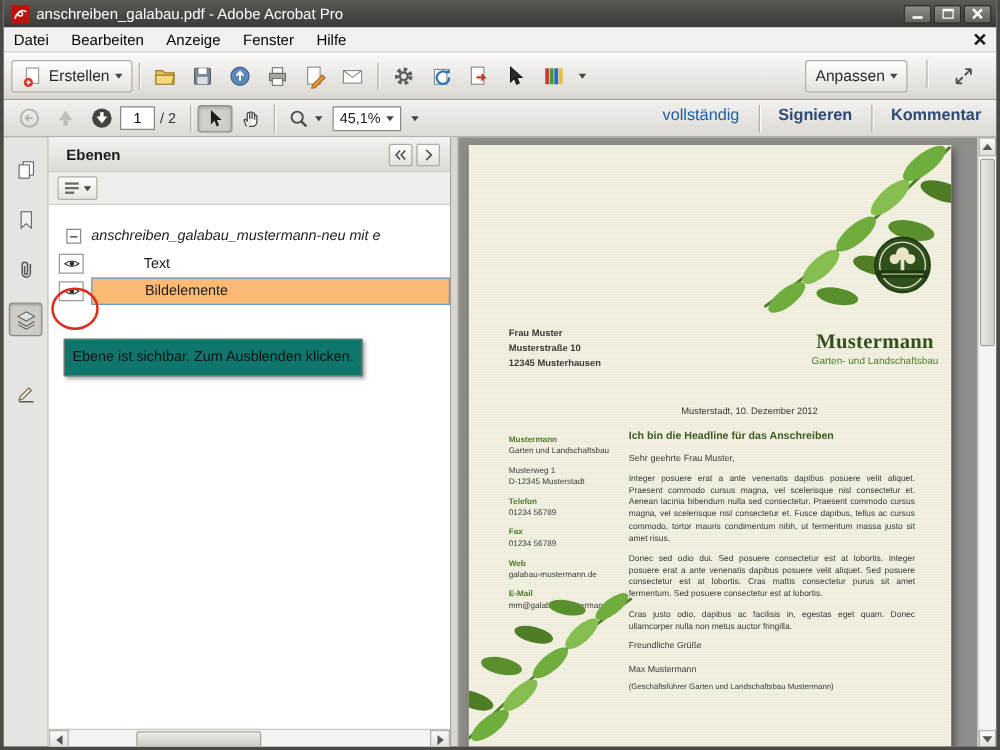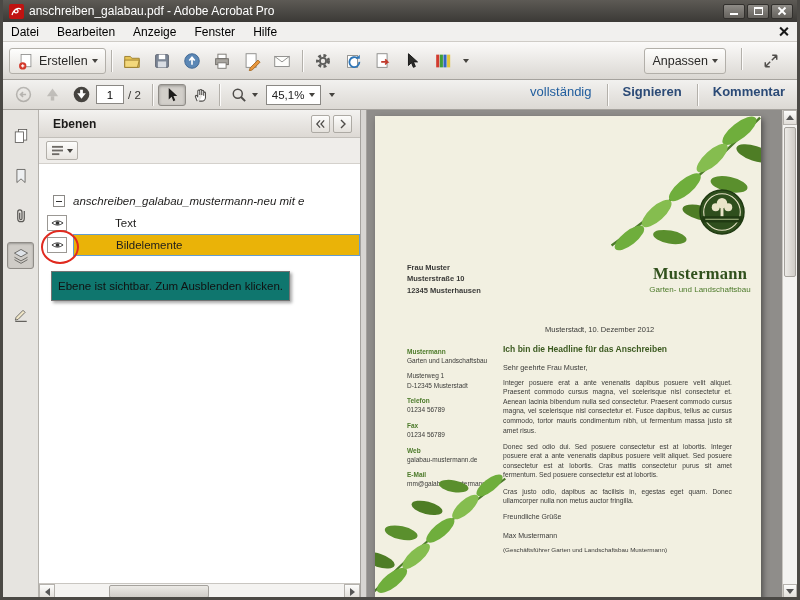--- a/index.html
+++ b/index.html
@@ -55,28 +55,28 @@
   .nbtn.gap{margin-top:18px}
 
   
   .panel{width:322px;position:relative;background:#fff;border-right:1px solid #a5a29d;display:flex;flex-direction:column}
   .panel-header{height:28px;background:linear-gradient(#f3f2f0,#ddd9d4);border-bottom:1px solid #c2bfba;display:flex;align-items:center;padding:0 8px}
   .panel-title{font-size:12px;font-weight:bold;color:#1c1b1a;margin-left:6px}
   .ph-btns{margin-left:auto;display:flex;gap:3px}
   .phbtn{width:19px;height:18px;border:1px solid #adaaa4;border-radius:2px;background:linear-gradient(#fdfdfc,#e4e1dc);display:flex;align-items:center;justify-content:center}
   .panel-options{height:26px;background:#efedea;border-bottom:1px solid #d4d1cc;display:flex;align-items:center;padding:0 7px}
   .optbtn{display:flex;align-items:center;gap:3px;height:19px;padding:0 4px;border:1px solid #b2afa9;border-radius:2px;background:linear-gradient(#fdfdfc,#e8e5e0)}
-  .tree{flex:1;background:#fff;padding-top:26px;overflow:hidden;font-size:11.5px;color:#1e1d1c}
+  .tree{flex:1;background:#fff;padding-top:14px;overflow:hidden;font-size:11.5px;color:#1e1d1c}
   .trow{height:22px;display:flex;align-items:center;padding-left:8px}
   .expander{width:12px;height:12px;border:1px solid #8b8986;background:#fff;margin-left:6px;position:relative;flex:0 0 auto}
   .expander::after{content:"";position:absolute;left:2px;top:4.5px;width:6px;height:1.6px;background:#333}
   .root-label{margin-left:8px;font-style:italic;white-space:nowrap;overflow:hidden}
   .eyebox{width:20px;height:16px;border:1px solid #9b9894;background:#fff;display:flex;align-items:center;justify-content:center;flex:0 0 auto}
   .label-wrap{flex:1;height:100%;display:flex;align-items:center;margin-left:6px;padding-left:42px}
-  .label-wrap.sel{background:#eab308;border:1px solid #639cd0}
+  .label-wrap.sel{background:#fdba74;border:1px solid #639cd0}
   .red-circle{position:absolute;left:2px;top:120px;width:38px;height:34px;border:2.6px solid #e02a1f;border-radius:50%;z-index:6}
   .tooltip{position:absolute;left:12px;top:161px;z-index:7;background:#0f766e;border:1px solid #737373;
            font-size:11.5px;color:#111;padding:8px 6px;white-space:nowrap;box-shadow:2px 2px 3px rgba(0,0,0,.35)}
   .hscroll{position:absolute;left:0;right:0;bottom:0;height:16px;background:#f4f3f1;border-top:1px solid #c9c6c1}
   .harrow{position:absolute;top:0;width:16px;height:15px;background:linear-gradient(#fcfcfb,#e0ddd8);border:1px solid #b5b2ad;display:flex;align-items:center;justify-content:center}
   .harrow.l{left:0}.harrow.r{right:0}
   .tri-l{width:0;height:0;border-top:4px solid transparent;border-bottom:4px solid transparent;border-right:5px solid #555}
   .tri-r{width:0;height:0;border-top:4px solid transparent;border-bottom:4px solid transparent;border-left:5px solid #555}
   .tri-u{width:0;height:0;border-left:4px solid transparent;border-right:4px solid transparent;border-bottom:5px solid #555}
   .tri-d{width:0;height:0;border-left:4px solid transparent;border-right:4px solid transparent;border-top:5px solid #555}

